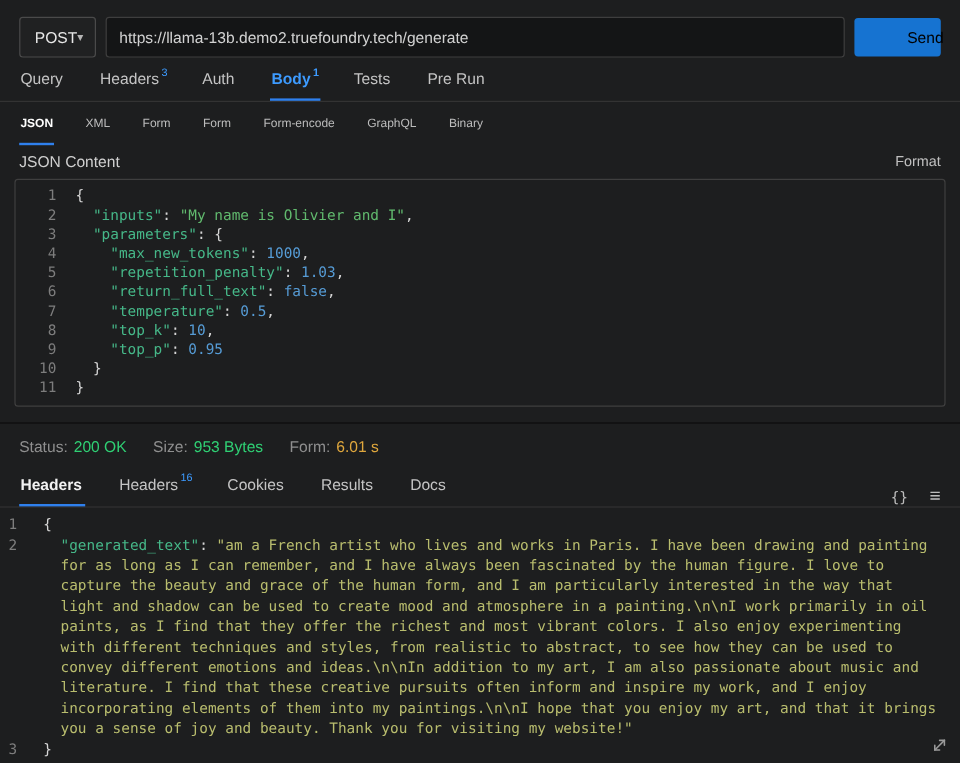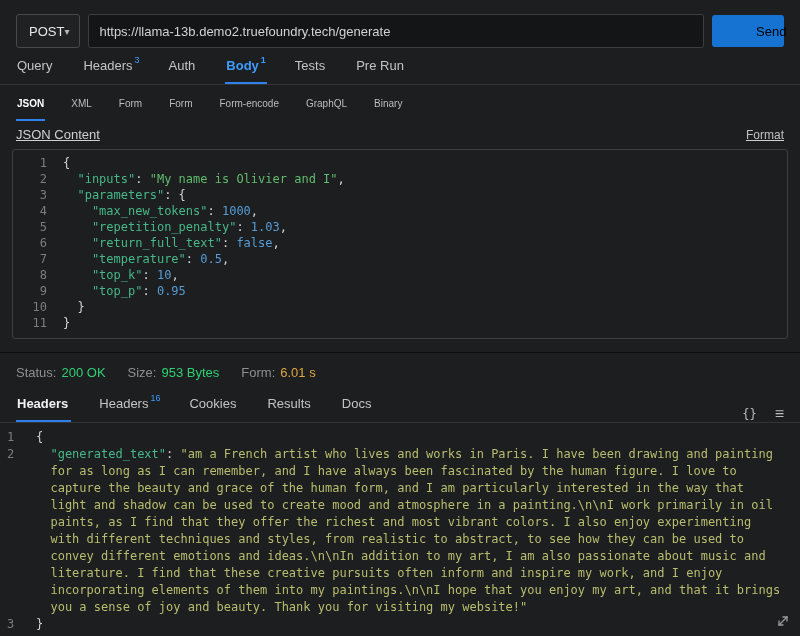--- a/index.html
+++ b/index.html
@@ -34,21 +34,21 @@
   .tab {
     display: flex; align-items: center; height: 36px; margin-right: 27px; padding: 0 1px;
     color: #c4c4c4; cursor: pointer; border-bottom: 2px solid transparent;
   }
   .tab.active { color: #3d9bff; border-bottom-color: #2f80ed; font-weight: bold; }
   .tab-badge { color: #3d9bff; font-size: 9px; margin-left: 2px; position: relative; top: -5px; }
   .body-tabs { border-bottom: none; padding-top: 2px; }
   .body-tabs .tab { height: 34px; font-size: 10px; margin-right: 25px; color: #bcbcbc; }
   .body-tabs .tab.active { color: #ffffff; border-bottom-color: #2f80ed; }
   
-  .json-header { display: flex; justify-content: space-between; align-items: flex-end; padding: 6px 16px 3px 16px; color: #d0d0d0; flex: none; text-decoration: underline; }
+  .json-header { display: flex; justify-content: space-between; align-items: flex-start; padding: 6px 16px 3px 16px; color: #d0d0d0; flex: none; }
   .format-link { font-size: 12px; color: #c0c0c0; cursor: pointer; }
   
   .editor { font-family: "DejaVu Sans Mono", monospace; font-size: 12px; }
   .request-editor {
     margin: 4px 12px 0 12px; border: 1px solid #3f3f3f; border-radius: 3px;
     background: #1d1e1f; padding: 5px 0 7px 0; line-height: 16px; flex: none;
   }
   .code-line { display: flex; }
   .line-num { flex: none; color: #7d7d7d; user-select: none; }
   .request-editor .line-num { width: 50px; text-align: right; padding-right: 16px; }

